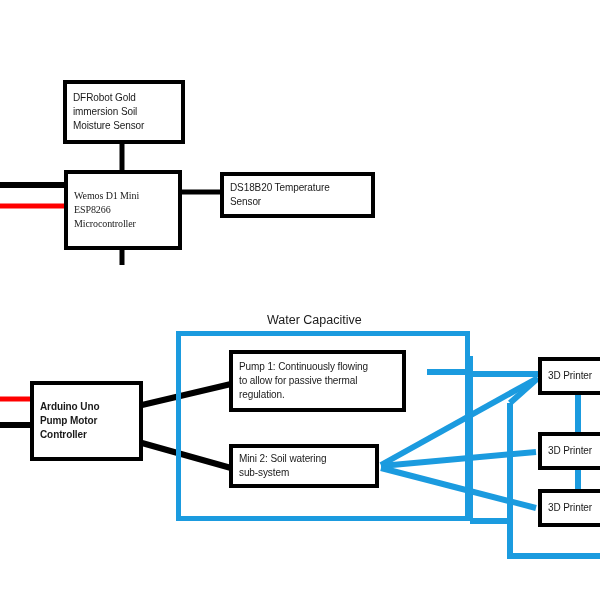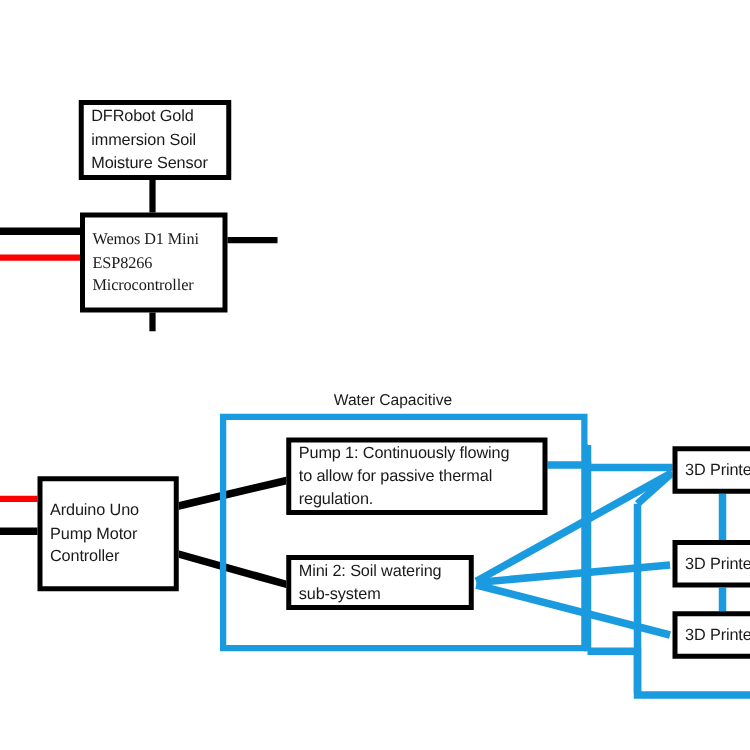--- a/index.html
+++ b/index.html
@@ -27,21 +27,21 @@
     box-sizing: border-box;
     background: #ffffff;
     border: 4px solid #000000;
     display: flex;
     align-items: center;
     z-index: 5;
   }
   .node .node-label {
     display: block;
     padding: 0 6px;
-    font-size: 13px;
+    font-size: 10px;
     line-height: 1.42;
     color: #1a1a1a;
     white-space: pre-line;
     letter-spacing: -0.1px;
   }
   .group-box {
     position: absolute;
     box-sizing: border-box;
     border: 5px solid #1b9bdf;
     background: transparent;
@@ -110,29 +110,33 @@
 immersion Soil
 Moisture Sensor</span>
   </div>
 
   <div class="node" style="left:64px; top:170px; width:118px; height:80px;font-family:Liberation Serif, serif;">
     <span class="node-label">Wemos D1 Mini
 ESP8266
 Microcontroller</span>
   </div>
 
+  <div class="node" style="left:220px; top:172px; width:155px; height:46px;">
+    <span class="node-label">DS18B20 Temperature
+Sensor</span>
+  </div>
 
 
-  <div class="node" style="left:30px; top:381px; width:113px; height:92px;">
+  <div class="node" style="left:30px; top:381px; width:113px; height:80px;font-weight:bold;">
     <span class="node-label">Arduino Uno
 Pump Motor
 Controller</span>
   </div>
 
-  <div class="node" style="left:229px; top:350px; width:209px; height:62px;">
+  <div class="node" style="left:229px; top:350px; width:177px; height:62px;">
     <span class="node-label">Pump 1: Continuously flowing
 to allow for passive thermal
 regulation.</span>
   </div>
 
   <div class="node" style="left:229px; top:444px; width:150px; height:44px;">
     <span class="node-label">Mini 2: Soil watering
 sub-system</span>
   </div>
 

